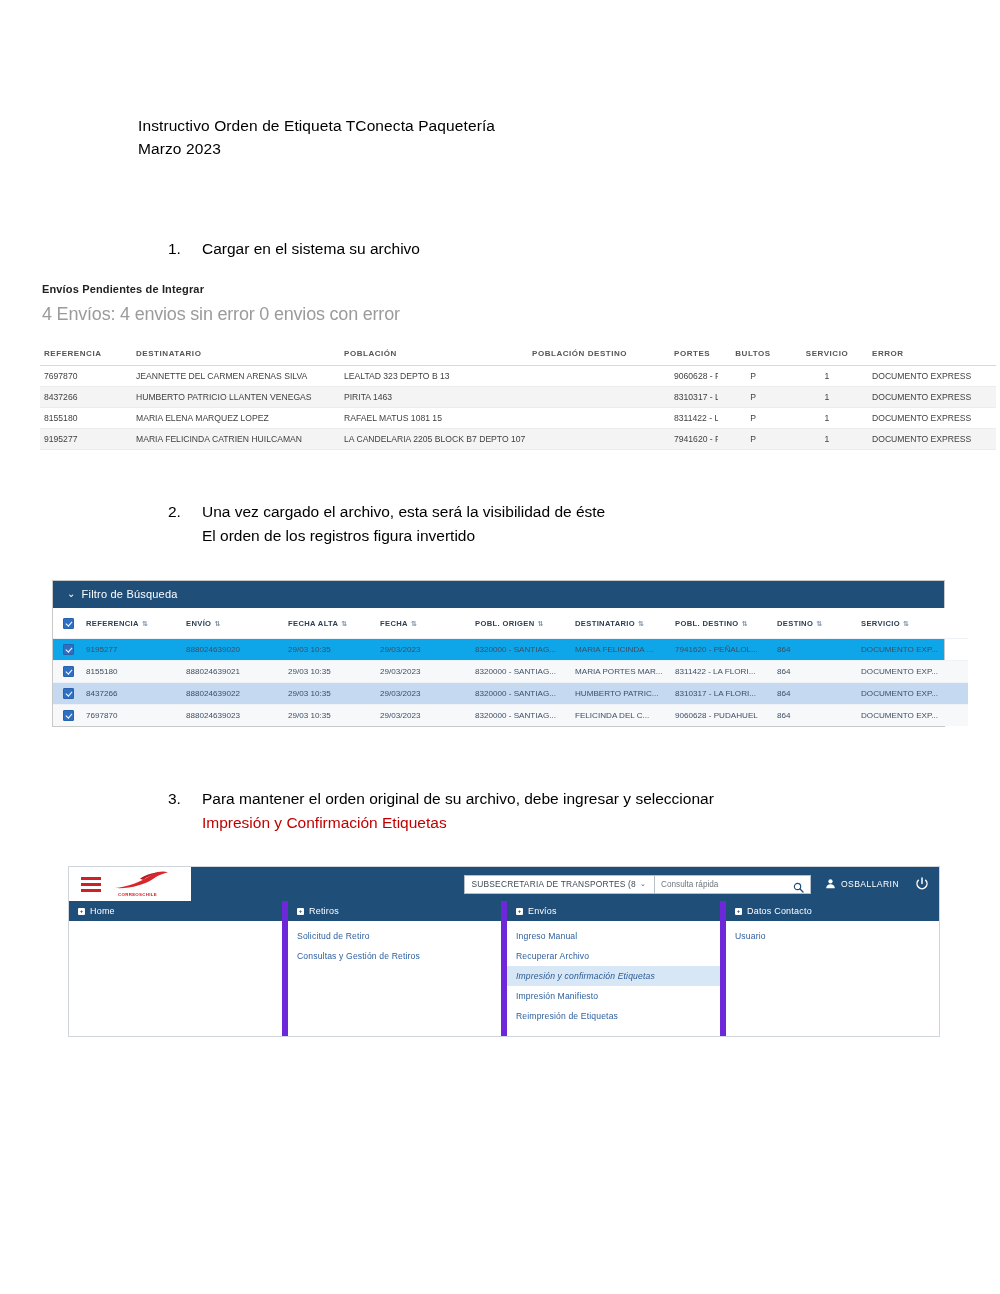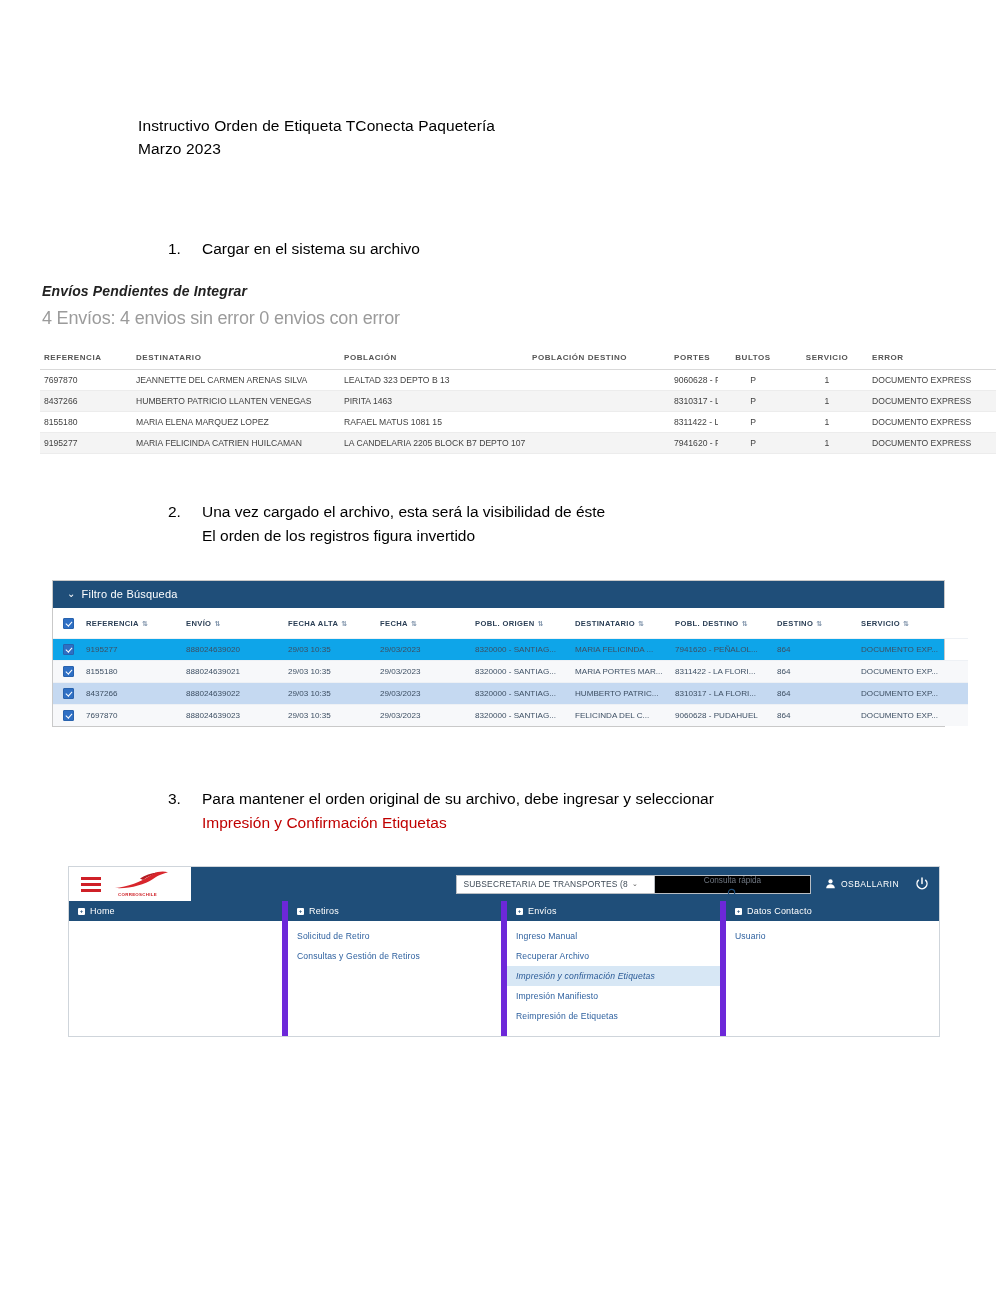--- a/index.html
+++ b/index.html
@@ -30,22 +30,22 @@
 
   #step1{left:168px;top:237px;width:520px;}
   #step2{left:168px;top:500px;width:620px;}
   #step3{left:168px;top:787px;width:720px;}
 
   
   #shot1{
     position:absolute;left:40px;top:283px;width:903px;
   }
   #shot1 .s1-title{
-    font-size:14px;font-weight:bold;color:#222;
-    letter-spacing:0.15px;margin:0 0 4px 2px;font-style:italic;
+    font-size:11px;font-weight:bold;color:#222;
+    letter-spacing:0.15px;margin:0 0 4px 2px;
   }
   #shot1 .s1-big{
     font-size:18px;color:#9b9b9b;font-weight:400;
     letter-spacing:-0.2px;margin:0 0 16px 2px;line-height:30px;
   }
   #shot1 table{
     width:903px;border-collapse:collapse;table-layout:fixed;
     font-size:8.6px;color:#3a3a3a;
   }
   #shot1 thead th{
@@ -148,30 +148,29 @@
     position:absolute;left:5px;bottom:0px;font-size:4.4px;
     font-weight:bold;color:#cf2027;letter-spacing:0.3px;
     font-family:"Liberation Sans",sans-serif;
   }
   #shot3 .topright{
     flex:1;display:flex;align-items:center;justify-content:flex-end;
     gap:0px;padding-right:10px;
   }
   #shot3 .selbox{
     background:#fff;border:1px solid #b9bec4;height:17px;
-    display:flex;align-items:center;padding:0 16px 0 7px;
+    display:flex;align-items:center;padding:0 8px 0 7px;
     font-size:8.4px;color:#3e4a56;letter-spacing:0.2px;
     white-space:nowrap;
   }
   #shot3 .selbox .cd{margin-left:4px;font-size:7px;color:#555;}
   #shot3 .searchbox{
-    background:#000000;border:1px solid #b9bec4;border-left:none;height:17px;width:143px;
+    background:#ffffff;border:1px solid #b9bec4;border-left:none;height:17px;width:143px;
     display:flex;align-items:center;justify-content:space-between;
     padding:0 6px 0 6px;
-    flex-direction:column;
   }
   #shot3 .searchbox .ph{font-size:8.2px;color:#6f7680;}
   #shot3 .srch-ico{width:11px;height:11px;}
   #shot3 .user{
     display:flex;align-items:center;gap:5px;margin-left:14px;
     color:#fff;font-size:8.6px;letter-spacing:0.4px;
   }
   #shot3 .power{margin-left:16px;display:flex;align-items:center;}
 
   #shot3 .menus{display:flex;}

